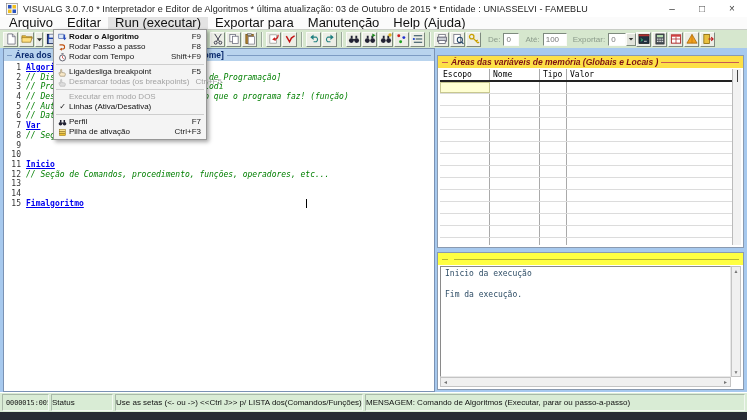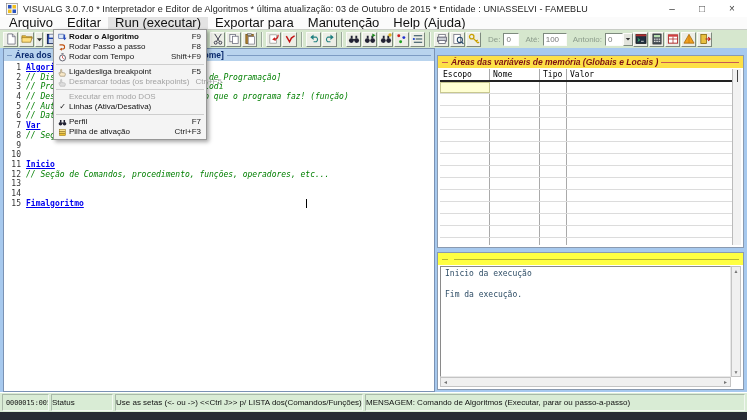--- a/index.html
+++ b/index.html
@@ -281,21 +281,21 @@
         <svg viewBox="0 0 13 13">
           <circle cx="4" cy="4" r="2.4" fill="none" stroke="#c8a000" stroke-width="1.4"></circle>
           <path d="M5.8 5.8l5 5M9 9l1.5-1.5M10.8 10.8L12 9.6" stroke="#c8a000" stroke-width="1.3" fill="none"></path>
         </svg>
       </span>
     </span>
     <span class="tlabel">De:</span>
     <span class="tinput" style="width: 16px;">0</span>
     <span class="tlabel">Até:</span>
     <span class="tinput" style="width: 24px;">100</span>
-    <span class="tlabel">Antonio:</span>
+    <span class="tlabel">Exportar:</span>
     <span class="tinput" style="width: 18px;">0</span>
     <span class="ddpart">
       <svg viewBox="0 0 8 8">
         <path d="M1 2.5h6L4 6z" fill="#333"></path>
       </svg>
     </span>
     <span class="tbtn">
       <span style="display: flex;">
         <svg viewBox="0 0 13 13">
           <rect x="1" y="1.5" width="11" height="10" fill="#203040" stroke="#000" stroke-width="0.6"></rect>

